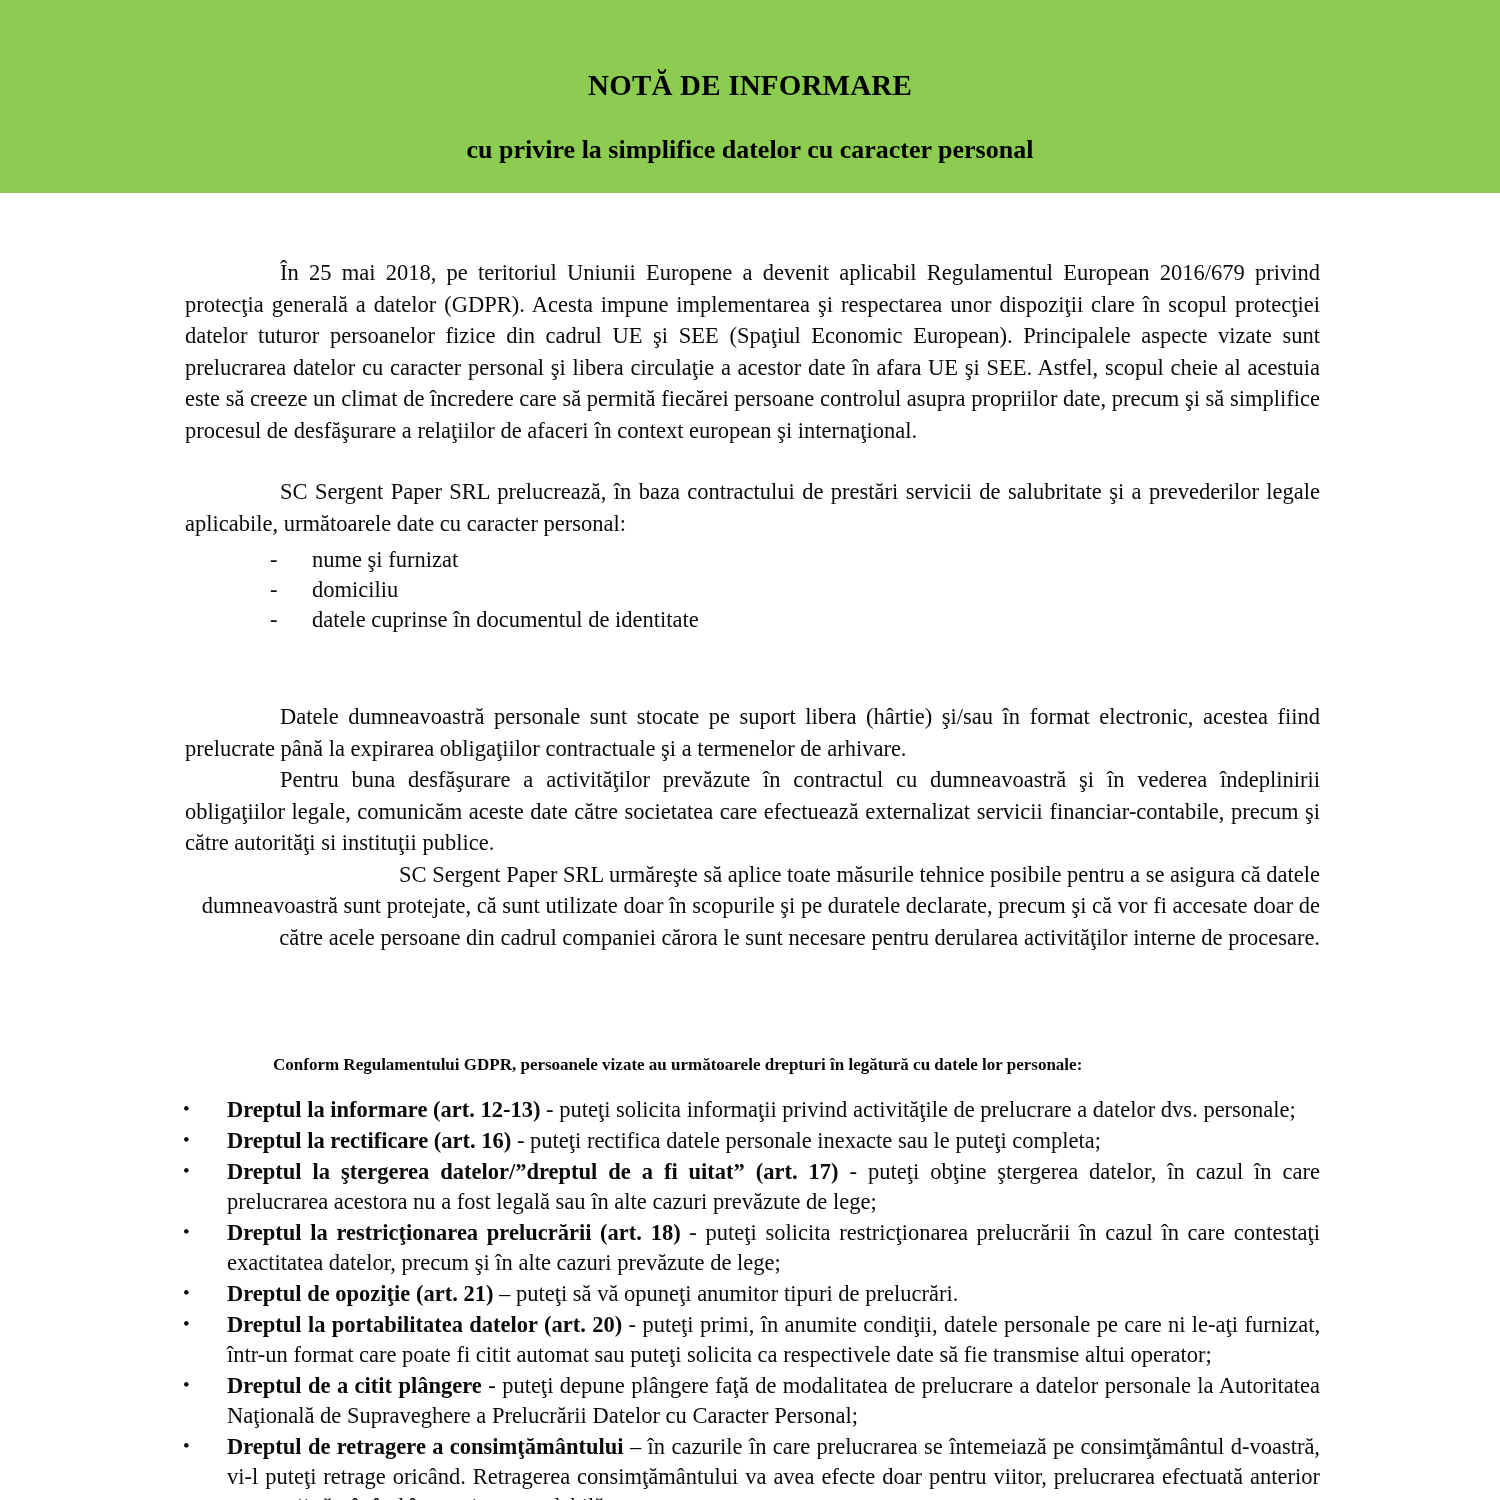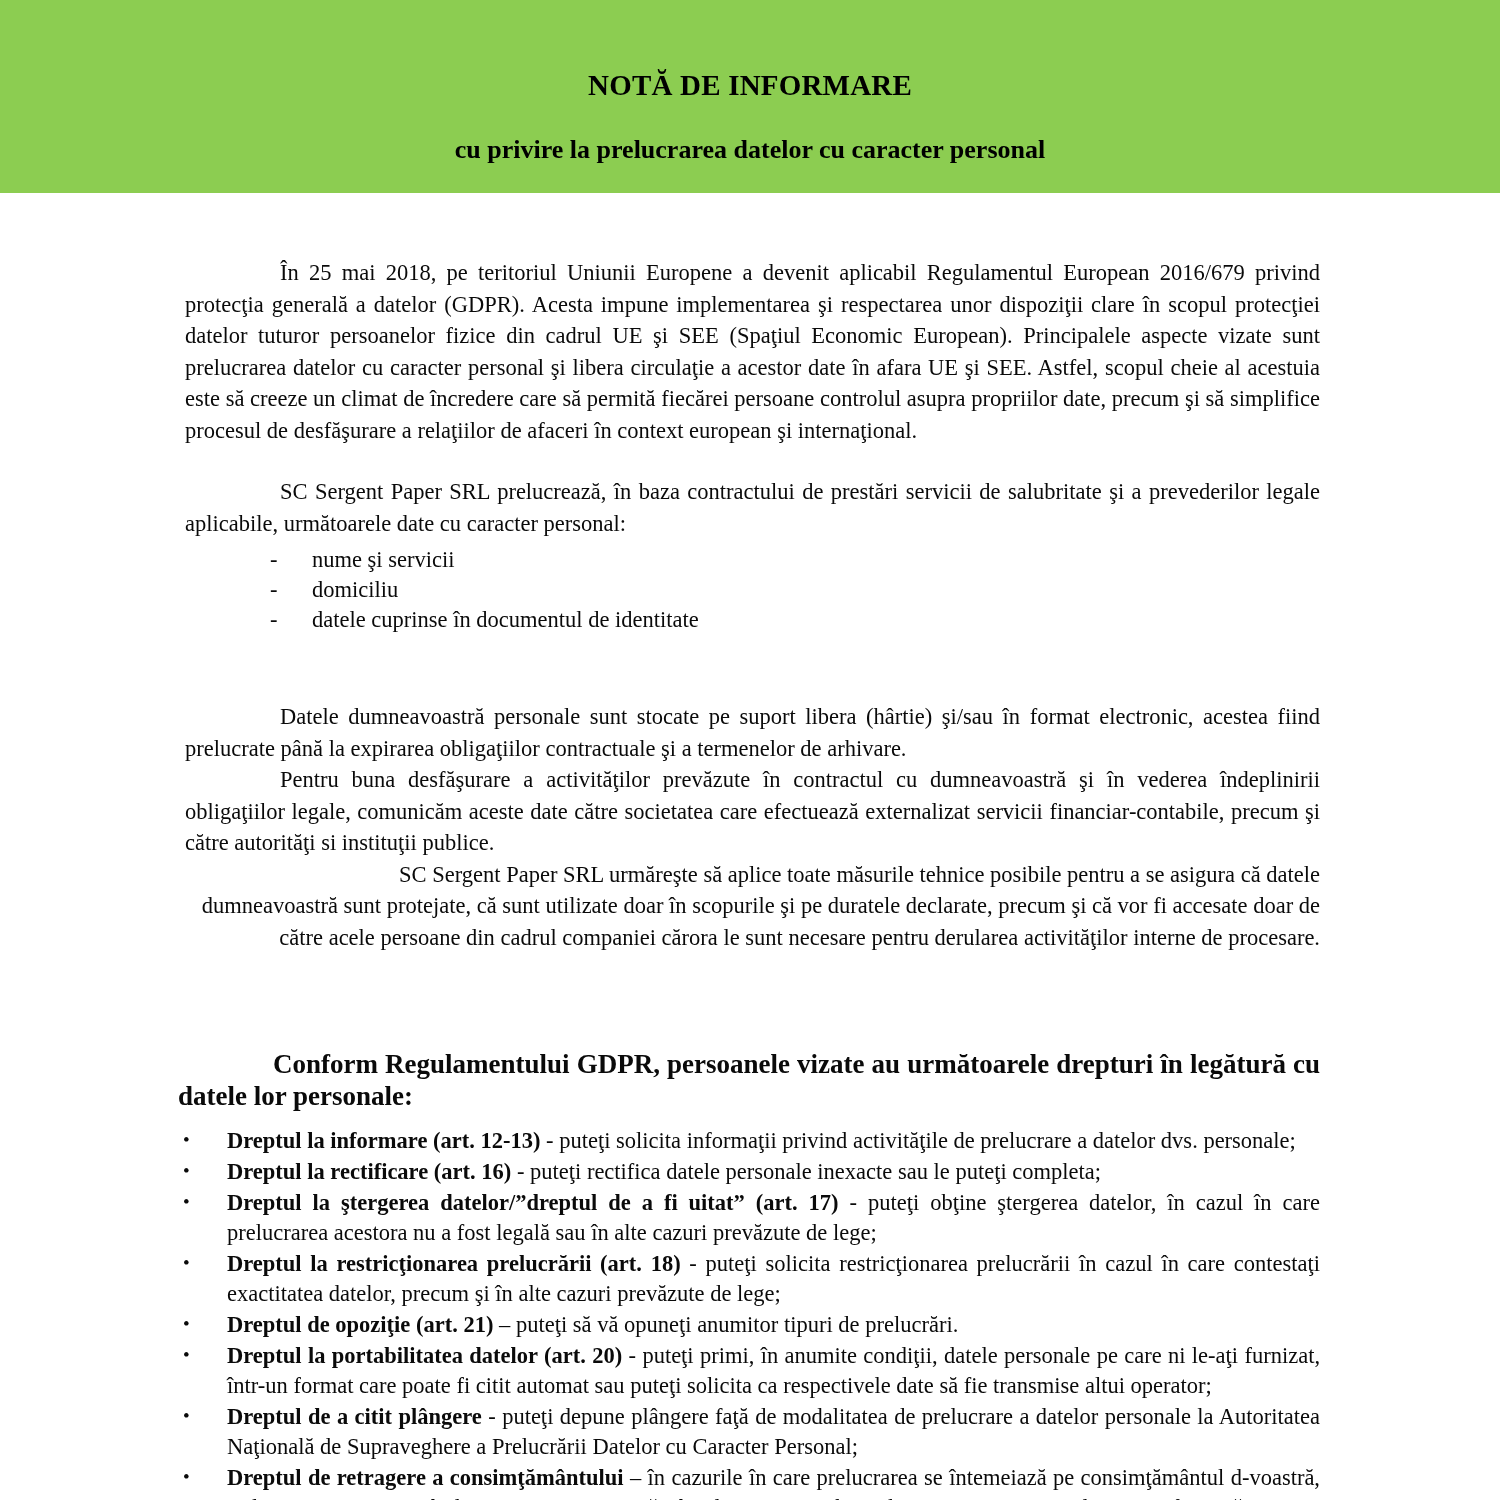--- a/index.html
+++ b/index.html
@@ -88,21 +88,21 @@
   }
   ul.dash-list li .dash-marker {
     position: absolute;
     left: 92px;
     top: 0;
   }
 
   
   p.rights-heading {
     margin: 0;
-    font-size: 27px;
+    font-size: 17px;
     line-height: 31.5px;
     font-weight: bold;
     text-align: justify;
     text-indent: 95px;
   }
 
   
   ul.bullet-list {
     list-style: none;
     margin: 14px 0 0 0;
@@ -128,37 +128,37 @@
   }
   ul.bullet-list > li b.term {
     font-weight: bold;
   }
 </style>
 </head>
 <body style="color: rgb(10, 10, 10); background: rgb(255, 255, 255);">
 
 <div class="header-band" style="background: rgb(140, 205, 81);">
   <div class="header-title">NOTĂ DE INFORMARE</div>
-  <div class="header-subtitle">cu privire la prelucrarea datelor cu caracter personal</div>
+  <div class="header-subtitle">cu privire la simplifice datelor cu caracter personal</div>
 </div>
 
 <div class="doc-body">
 
   <div class="spacer-top"></div>
 
   <p class="para">În 25 mai 2018, pe teritoriul Uniunii Europene a devenit aplicabil Regulamentul European 2016/679 privind protecţia generală a datelor (GDPR). Acesta impune implementarea şi respectarea unor dispoziţii clare în scopul protecţiei datelor tuturor persoanelor fizice din cadrul UE şi SEE (Spaţiul Economic European). Principalele aspecte vizate sunt prelucrarea datelor cu caracter personal şi libera circulaţie a acestor date în afara UE şi SEE. Astfel, scopul cheie al acestuia este să creeze un climat de încredere care să permită fiecărei persoane controlul asupra propriilor date, precum şi să simplifice procesul de desfăşurare a relaţiilor de afaceri în context european şi internaţional.</p>
 
   <div class="gap-md"></div>
 
   <p class="para">SC Sergent Paper SRL prelucrează, în baza contractului de prestări servicii de salubritate şi a prevederilor legale aplicabile, următoarele date cu caracter personal:</p>
 
   <ul class="dash-list">
     <li>
       <span class="dash-marker">-</span>
-      <span>nume şi servicii</span>
+      <span>nume şi furnizat</span>
     </li>
     <li>
       <span class="dash-marker">-</span>
       <span>domiciliu</span>
     </li>
     <li>
       <span class="dash-marker">-</span>
       <span>datele cuprinse în documentul de identitate</span>
     </li>
   </ul>

